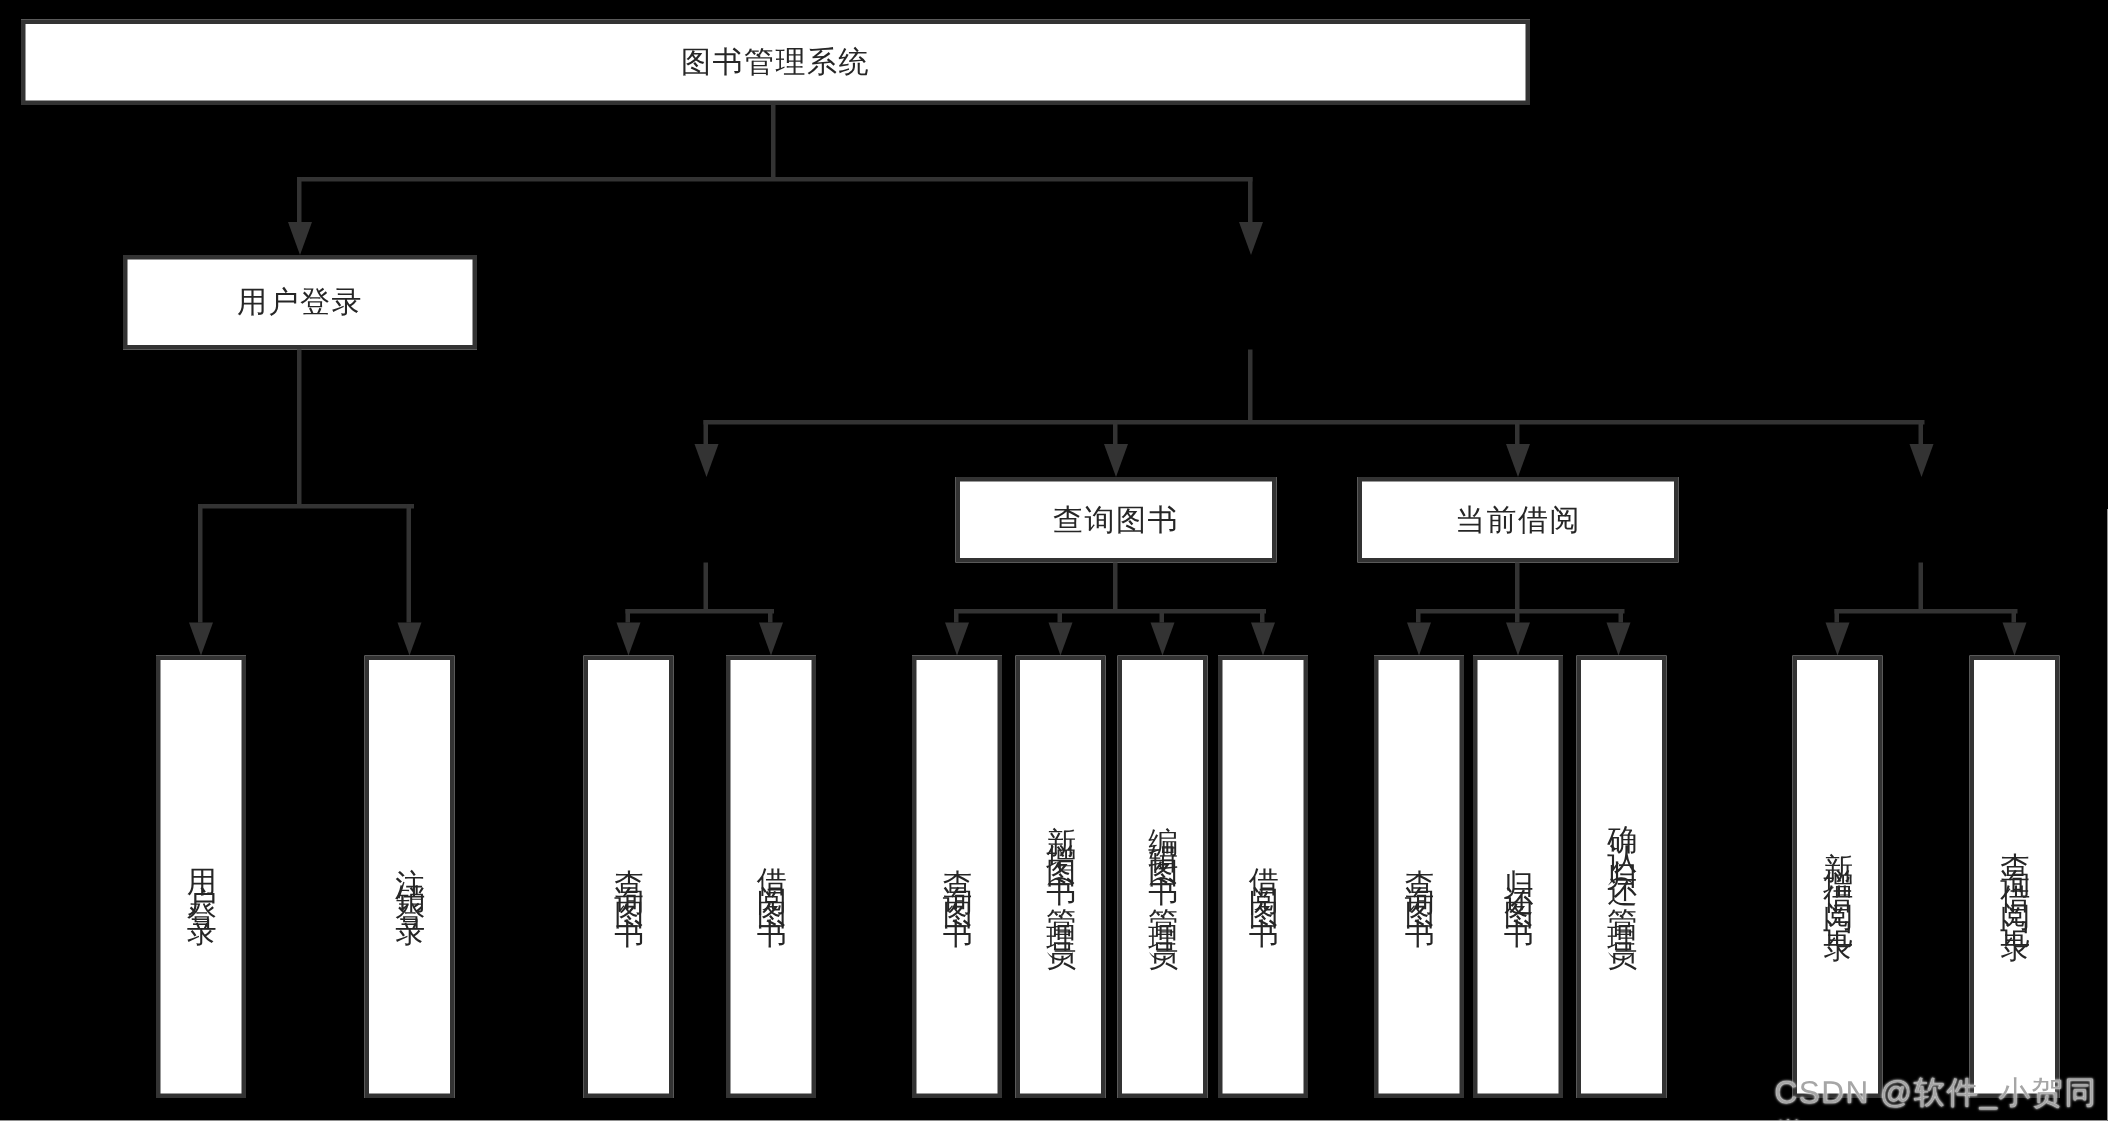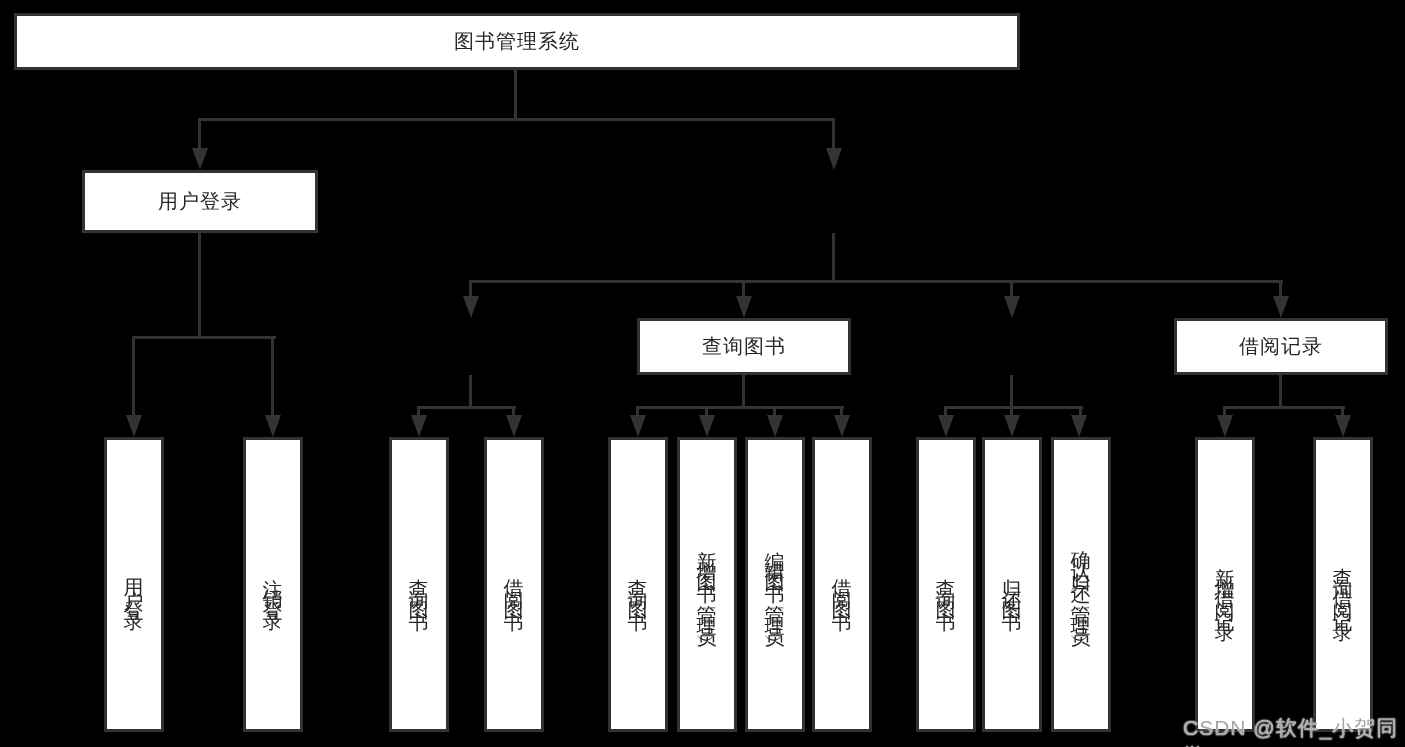--- a/index.html
+++ b/index.html
@@ -55,22 +55,22 @@
   <div class="ln" style="left:1010px; top:280px; width:3px;   height:16px;"></div>
   <div class="ln" style="left:1279px; top:280px; width:3px;   height:16px;"></div>
   <div class="arrow" style="left:463px;  top:296px;"></div>
   <div class="arrow" style="left:736px;  top:296px;"></div>
   <div class="arrow" style="left:1004px; top:296px;"></div>
   <div class="arrow" style="left:1273px; top:296px;"></div>
 
   <div class="hbox" style="left:637px; top:318px; width:214px; height:57px;">
     <span>查询图书</span>
   </div>
-  <div class="hbox" style="left:1174px; top:318px; width:214px; height:57px;">
-    <span>借阅记录</span>
+  <div class="hbox" style="left:905px; top:318px; width:214px; height:57px;">
+    <span>当前借阅</span>
   </div>
 
   <div class="ln" style="left:469px;  top:375px; width:3px; height:31px;"></div>
   <div class="ln" style="left:742px;  top:375px; width:3px; height:31px;"></div>
   <div class="ln" style="left:1010px; top:375px; width:3px; height:31px;"></div>
   <div class="ln" style="left:1279px; top:375px; width:3px; height:31px;"></div>
 
   <div class="ln" style="left:417px;  top:406px; width:99px;  height:3px;"></div>
   <div class="ln" style="left:636px;  top:406px; width:208px; height:3px;"></div>
   <div class="ln" style="left:944px;  top:406px; width:139px; height:3px;"></div>

